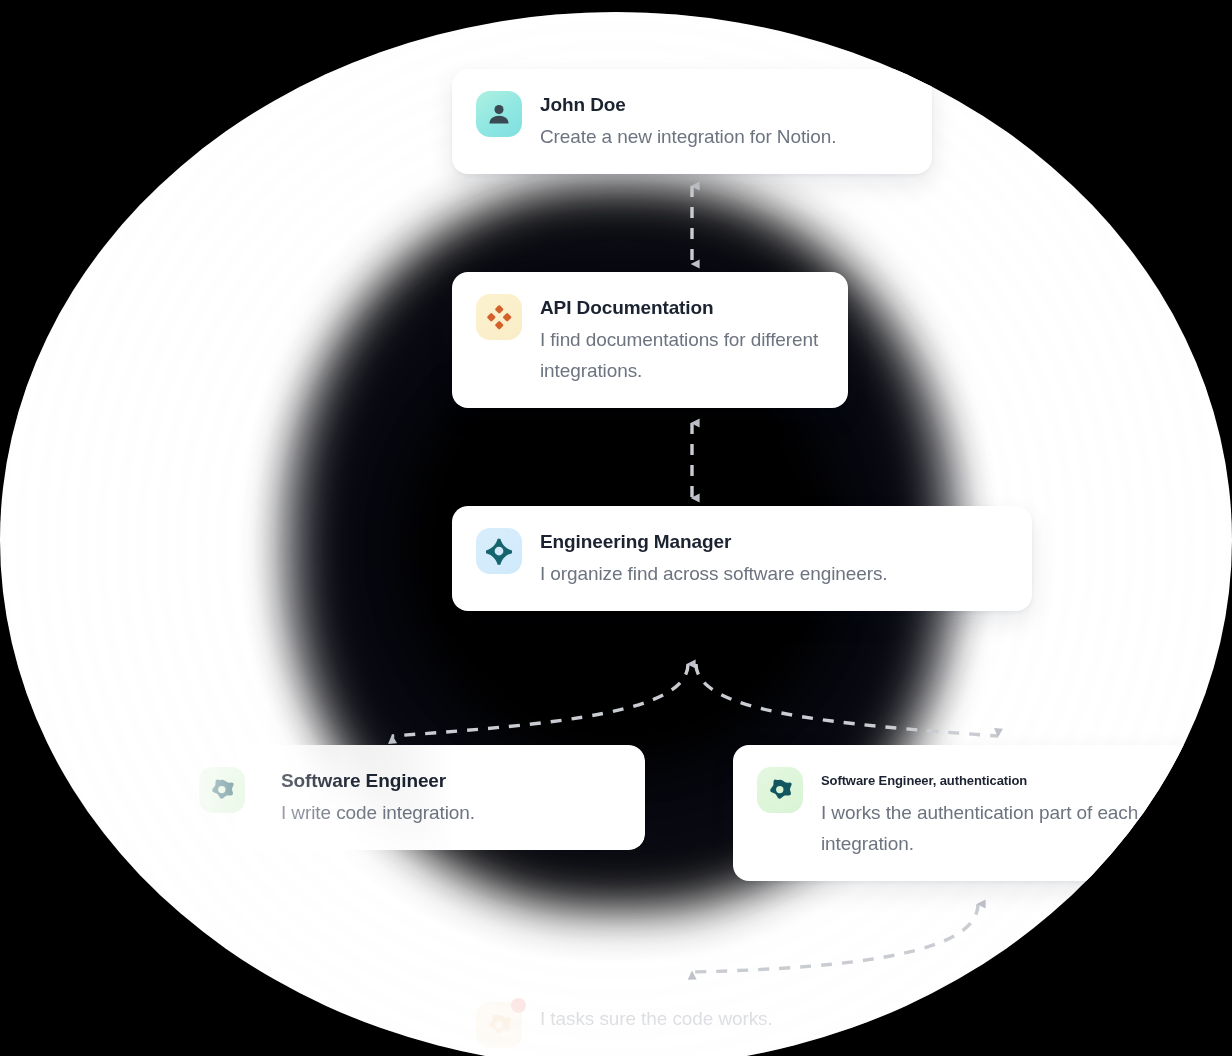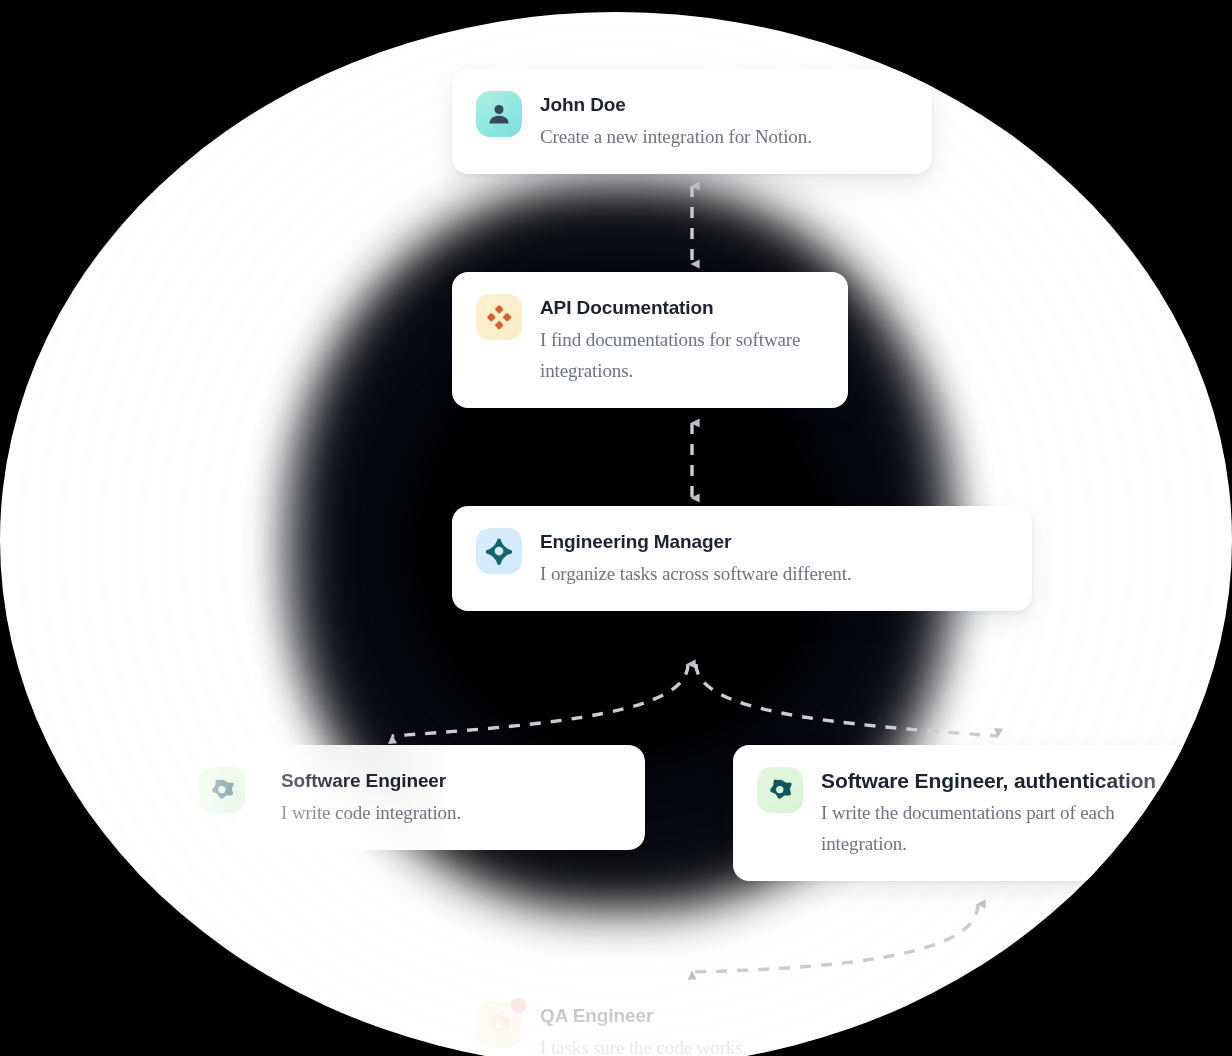--- a/index.html
+++ b/index.html
@@ -59,21 +59,21 @@
     align-items:flex-start;
     box-shadow:0 2px 4px rgba(16,24,40,.05),0 10px 26px rgba(16,24,40,.09);
   }
   .card .txt{flex:1;min-width:0;padding-top:1px;}
   .card .title{
     font-size:19px;font-weight:700;color:#1b2230;letter-spacing:-.1px;
     line-height:26px;margin:0 0 3px 0;white-space:nowrap;
   }
   .card .desc{
     font-size:19px;font-weight:400;color:#6d7480;letter-spacing:-.1px;
-    line-height:31px;margin:0;font-family:Liberation Serif, serif;
+    line-height:31px;margin:0;
   }
 
   
   .ico{
     width:46px;height:46px;border-radius:14px;flex:0 0 46px;
     display:flex;align-items:center;justify-content:center;position:relative;
   }
   .ico svg{display:block;}
 
   .ico-user{background:linear-gradient(145deg,#aef0e0 0%,#8fe7e2 55%,#7fdfe0 100%);}
@@ -89,21 +89,21 @@
 
   
   #card-john{left:452px;top:57px;width:480px;}
   #card-api {left:452px;top:260px;width:396px;}
   #card-em  {left:452px;top:494px;width:580px;}
 
   #card-se  {left:175px;top:733px;width:470px;gap:36px;}
   #card-se .title,#card-se .desc{white-space:nowrap;}
 
   #card-sea {left:733px;top:733px;width:480px;}
-  #card-sea .title{font-size:21px;}
+  #card-sea .title{font-size:13px;}
 
   #card-qa  {left:452px;top:968px;width:480px;}
 
   
   #card-se{
     -webkit-mask-image:linear-gradient(to right, rgba(0,0,0,.12) 0px, rgba(0,0,0,.55) 70px, rgba(0,0,0,.92) 170px, #000 280px);
             mask-image:linear-gradient(to right, rgba(0,0,0,.12) 0px, rgba(0,0,0,.55) 70px, rgba(0,0,0,.92) 170px, #000 280px);
   }
   
   #card-sea .desc{
@@ -168,34 +168,34 @@
         <g fill="#d4602c">
           <rect x="9.4" y="2.6" width="5.6" height="5.6" rx="1.1" transform="rotate(45 12.2 5.4)"></rect>
           <rect x="2.6" y="9.4" width="5.6" height="5.6" rx="1.1" transform="rotate(45 5.4 12.2)"></rect>
           <rect x="16.2" y="9.4" width="5.6" height="5.6" rx="1.1" transform="rotate(45 19 12.2)"></rect>
           <rect x="9.4" y="16.2" width="5.6" height="5.6" rx="1.1" transform="rotate(45 12.2 19)"></rect>
         </g>
       </svg>
     </div>
     <div class="txt">
       <p class="title">API Documentation</p>
-      <p class="desc">I find documentations for software integrations.</p>
+      <p class="desc">I find documentations for different integrations.</p>
     </div>
   </div>
 
   <div class="card" id="card-em">
     <div class="ico ico-em">
       <svg width="30" height="30" viewBox="0 0 24 24" aria-hidden="true">
         <path d="M12 1.6c1.1 4.6 4.7 8.2 9.3 9.3v2.2c-4.6 1.1-8.2 4.7-9.3 9.3h-2.2C8.7 17.8 5.1 14.2.5 13.1v-2.2C5.1 9.8 8.7 6.2 9.8 1.6z" transform="translate(1.1 0.6)" fill="#14656d"></path>
         <circle cx="12" cy="12" r="3.5" fill="#d3eafb"></circle>
       </svg>
     </div>
     <div class="txt">
       <p class="title">Engineering Manager</p>
-      <p class="desc">I organize tasks across software different.</p>
+      <p class="desc">I organize find across software engineers.</p>
     </div>
   </div>
 
   <div class="card" id="card-se">
     <div class="ico ico-se">
       <svg width="26" height="26" viewBox="0 0 24 24" aria-hidden="true">
         <path d="M12 1.2c2 0 3.1 3 4.9 3.8 1.8.8 4.7-.5 6.1.9 1.4 1.4.1 4.3.9 6.1.8 1.8 3.8 2.9 3.8 4.9" fill="none"></path>
         <path d="M12.4 2.1c1.6-.6 3.6 2.1 5.3 2.5 1.7.4 4-.9 4.8.6.8 1.5-1.2 3.4-1.3 5.2-.1 1.8 1.6 3.9.5 5.2-1.1 1.3-3.6.1-5.3.7-1.7.6-3 3.1-4.7 2.8-1.7-.3-2.2-3.2-3.6-4.3-1.4-1.1-4.2-1.2-4.6-2.9-.4-1.7 2.1-3.1 2.7-4.8.6-1.7-.3-4.4 1.1-5.1.9-.5 2.2.6 3.1.2z" transform="translate(-0.6 0.4) scale(1.03)" fill="#12565f"></path>
         <circle cx="11.8" cy="11.6" r="3.4" fill="#d8f4d4"></circle>
       </svg>
@@ -208,31 +208,30 @@
 
   <div class="card" id="card-sea">
     <div class="ico ico-se">
       <svg width="26" height="26" viewBox="0 0 24 24" aria-hidden="true">
         <path d="M12.4 2.1c1.6-.6 3.6 2.1 5.3 2.5 1.7.4 4-.9 4.8.6.8 1.5-1.2 3.4-1.3 5.2-.1 1.8 1.6 3.9.5 5.2-1.1 1.3-3.6.1-5.3.7-1.7.6-3 3.1-4.7 2.8-1.7-.3-2.2-3.2-3.6-4.3-1.4-1.1-4.2-1.2-4.6-2.9-.4-1.7 2.1-3.1 2.7-4.8.6-1.7-.3-4.4 1.1-5.1.9-.5 2.2.6 3.1.2z" transform="translate(-0.6 0.4) scale(1.03)" fill="#12565f"></path>
         <circle cx="11.8" cy="11.6" r="3.4" fill="#d8f4d4"></circle>
       </svg>
     </div>
     <div class="txt">
       <p class="title">Software Engineer, authentication</p>
-      <p class="desc">I write the documentations part of each integration.</p>
+      <p class="desc">I works the authentication part of each integration.</p>
     </div>
   </div>
 
   <div class="card" id="card-qa">
     <div class="ico ico-qa">
       <svg width="26" height="26" viewBox="0 0 24 24" aria-hidden="true">
         <path d="M12.4 2.1c1.6-.6 3.6 2.1 5.3 2.5 1.7.4 4-.9 4.8.6.8 1.5-1.2 3.4-1.3 5.2-.1 1.8 1.6 3.9.5 5.2-1.1 1.3-3.6.1-5.3.7-1.7.6-3 3.1-4.7 2.8-1.7-.3-2.2-3.2-3.6-4.3-1.4-1.1-4.2-1.2-4.6-2.9-.4-1.7 2.1-3.1 2.7-4.8.6-1.7-.3-4.4 1.1-5.1.9-.5 2.2.6 3.1.2z" transform="translate(-0.6 0.4) scale(1.03)" fill="#f2cfa0"></path>
         <circle cx="11.8" cy="11.6" r="3.4" fill="#fbead2"></circle>
       </svg>
       <span class="dot-badge"></span>
     </div>
     <div class="txt">
-      <p class="title">QA Engineer</p>
       <p class="desc">I tasks sure the code works.</p>
     </div>
   </div>
 
 </div>
 
 </body></html>

